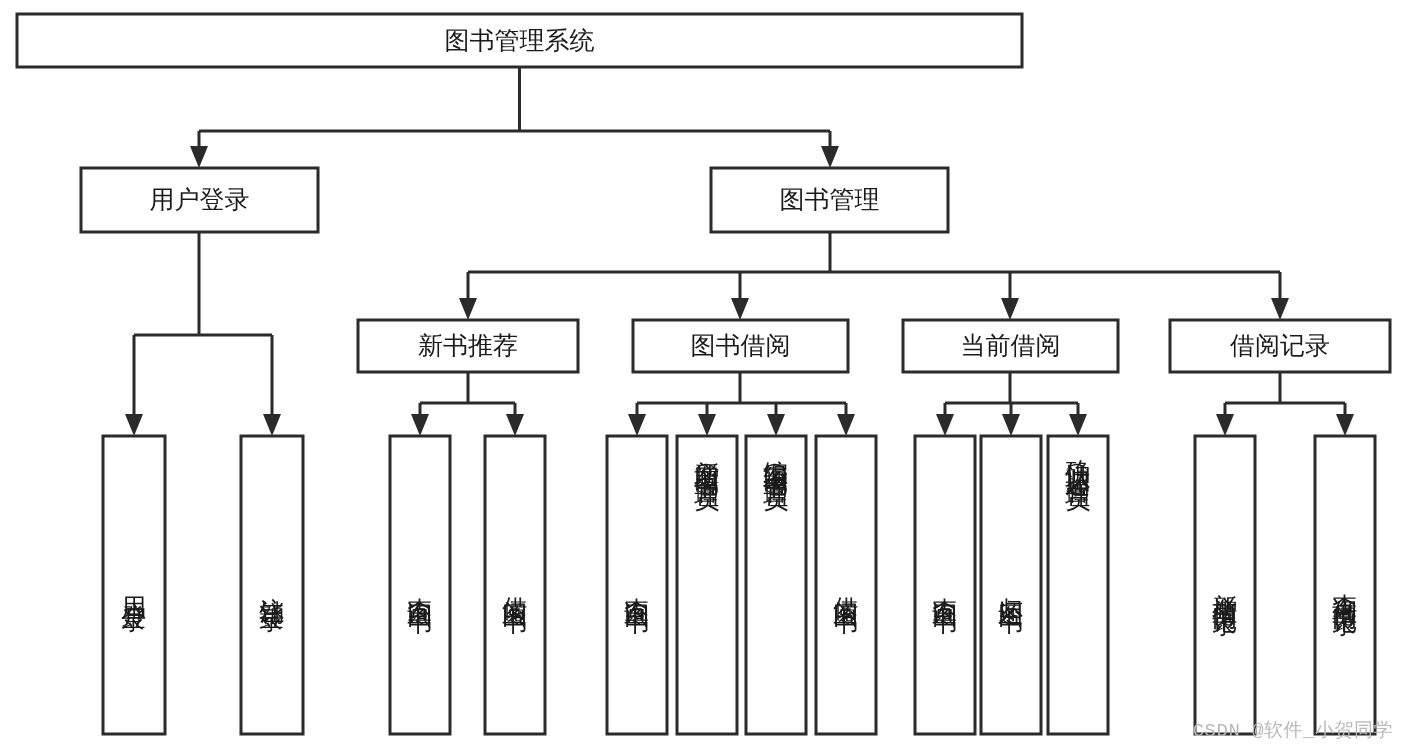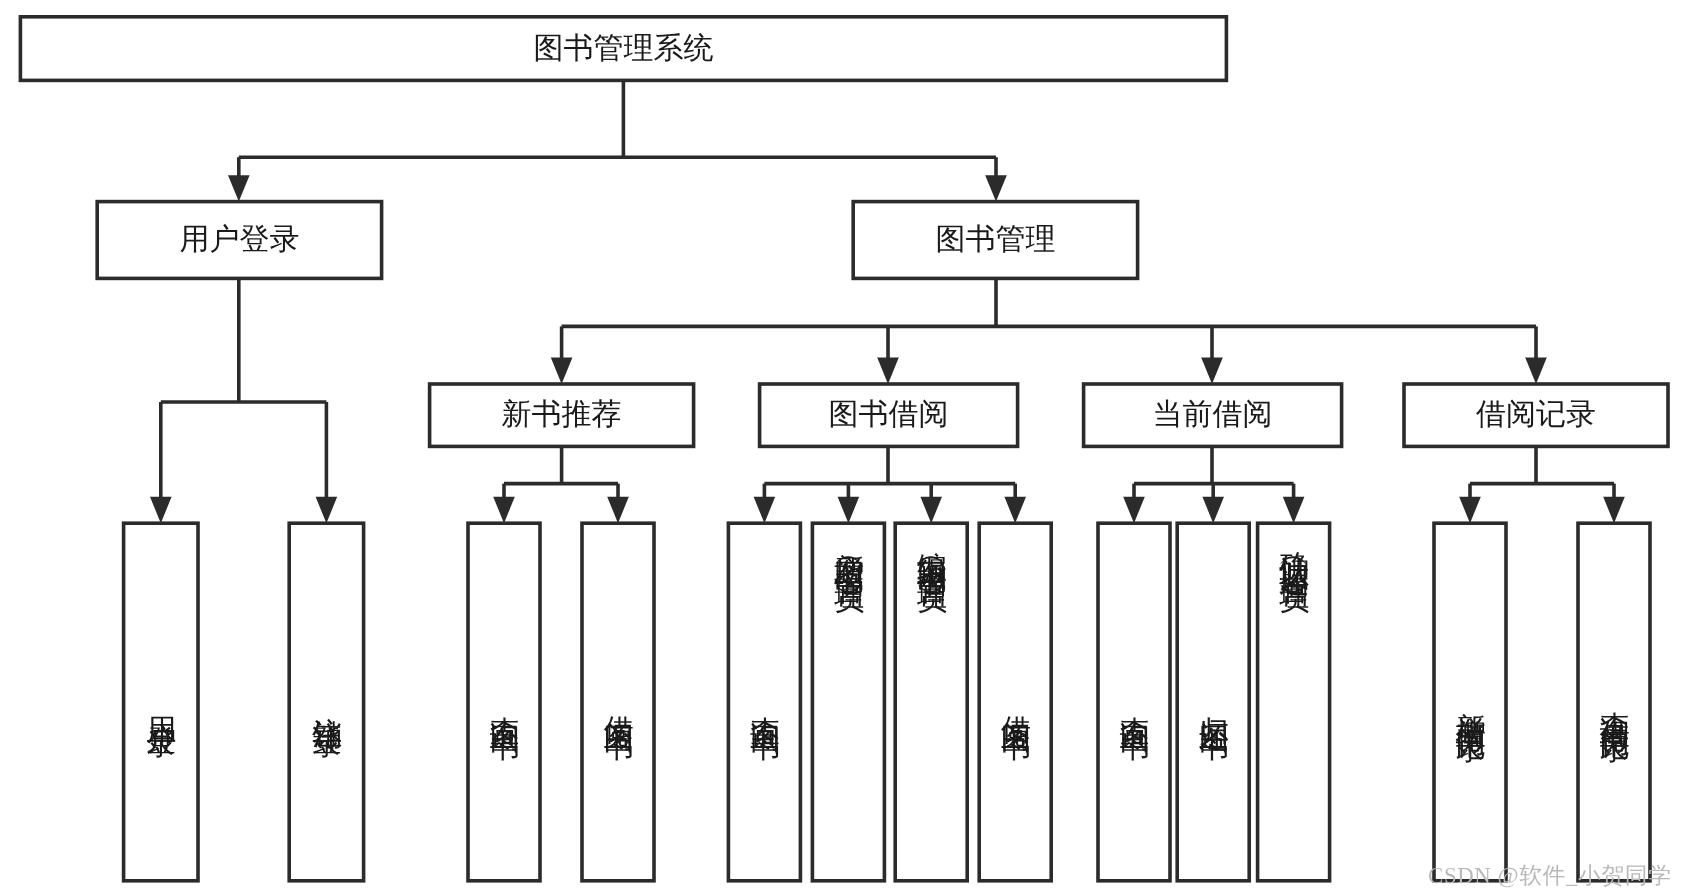--- a/index.html
+++ b/index.html
@@ -71,21 +71,21 @@
     line-height: 1.05;
     letter-spacing: 4px;
     color: #1a1a1a;
     white-space: nowrap;
     text-align: center;
   }
   .watermark {
     position: absolute;
     right: 12px;
     bottom: 4px;
-    font-family: Liberation Serif, serif;
+    font-family: Liberation Mono, monospace;
     font-size: 19px;
     color: #b9b9b9;
     letter-spacing: 0.5px;
     white-space: nowrap;
     text-align: right;
   }
 </style>
 </head>
 <body>
 

